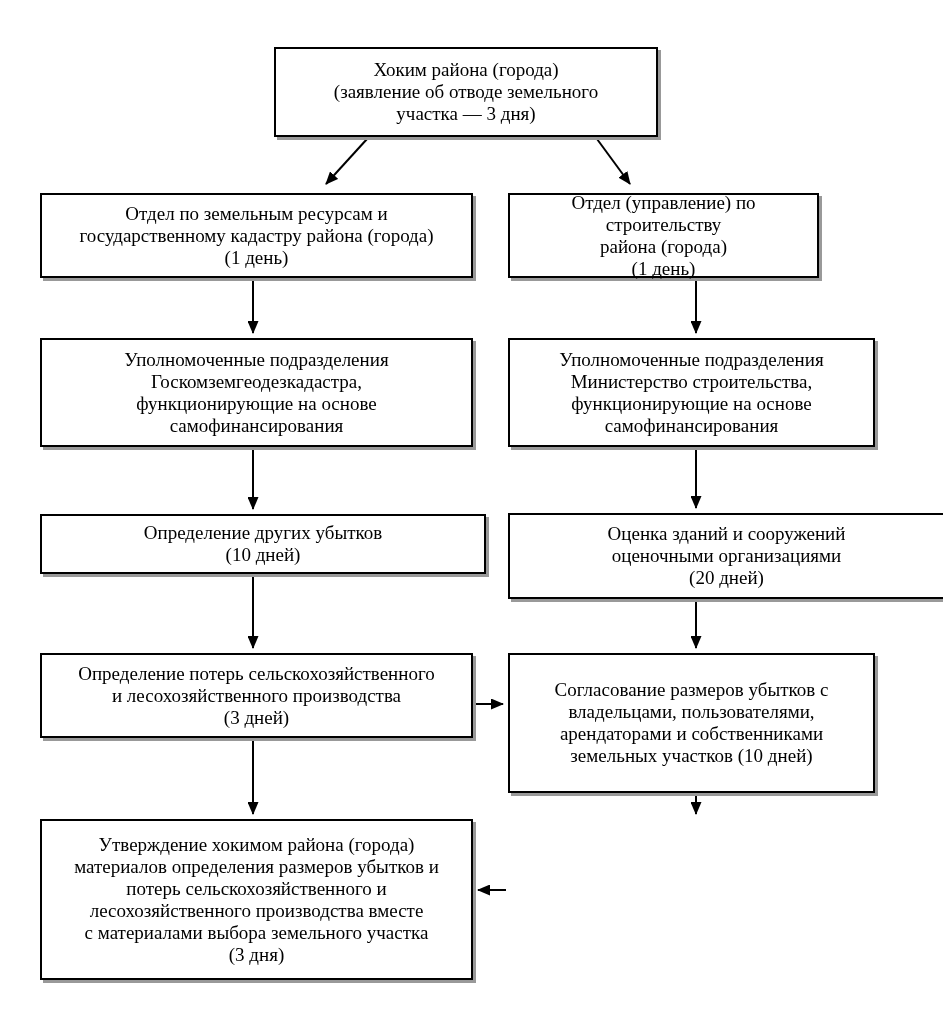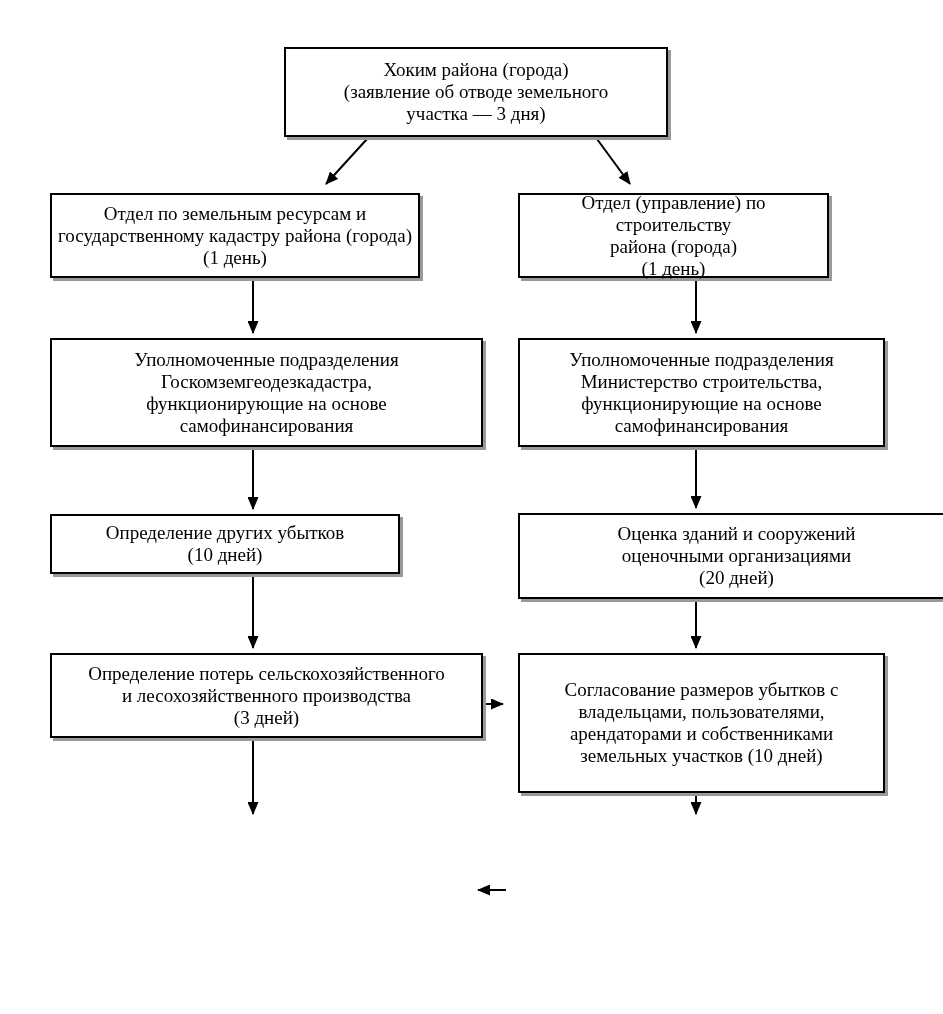--- a/index.html
+++ b/index.html
@@ -23,28 +23,27 @@
     border: 2px solid #000000;
     box-shadow: 3px 3px 0 #999999;
     display: flex;
     align-items: center;
     justify-content: center;
     text-align: center;
     white-space: pre-line;
     font-size: 19px;
     line-height: 22px;
     padding: 0 2px;
-    margin-left: 10px;
   }
   
   #box-top { left: 274px; top: 47px;  width: 384px; height: 90px; }
   
-  #box-l1  { left: 40px;  top: 193px; width: 370px; height: 85px; }
+  #box-l1  { left: 40px;  top: 193px; width: 433px; height: 85px; }
   #box-l2  { left: 40px;  top: 338px; width: 433px; height: 109px; }
-  #box-l3  { left: 40px;  top: 514px; width: 350px; height: 60px; }
+  #box-l3  { left: 40px;  top: 514px; width: 446px; height: 60px; }
   #box-l4  { left: 40px;  top: 653px; width: 433px; height: 85px; }
   #box-l5  { left: 40px;  top: 819px; width: 433px; height: 161px; }
   
   #box-r1  { left: 508px; top: 193px; width: 311px; height: 85px; }
   #box-r2  { left: 508px; top: 338px; width: 367px; height: 109px; }
   #box-r3  { left: 508px; top: 513px; width: 437px; height: 86px; }
   #box-r4  { left: 508px; top: 653px; width: 367px; height: 140px; }
   #box-r5  { left: 508px; top: 819px; width: 367px; height: 111px; }
 
   #arrows {
@@ -108,14 +107,20 @@
 (20 дней)</div>
 
   <div class="box" id="box-l4">Определение потерь сельскохозяйственного
 и лесохозяйственного производства
 (3 дней)</div>
   <div class="box" id="box-r4">Согласование размеров убытков с
 владельцами, пользователями,
 арендаторами и собственниками
 земельных участков (10 дней)</div>
 
+  <div class="box" id="box-l5">Утверждение хокимом района (города)
+материалов определения размеров убытков и
+потерь сельскохозяйственного и
+лесохозяйственного производства вместе
+с материалами выбора земельного участка
+(3 дня)</div>
 
 </div>
 
 </body></html>

